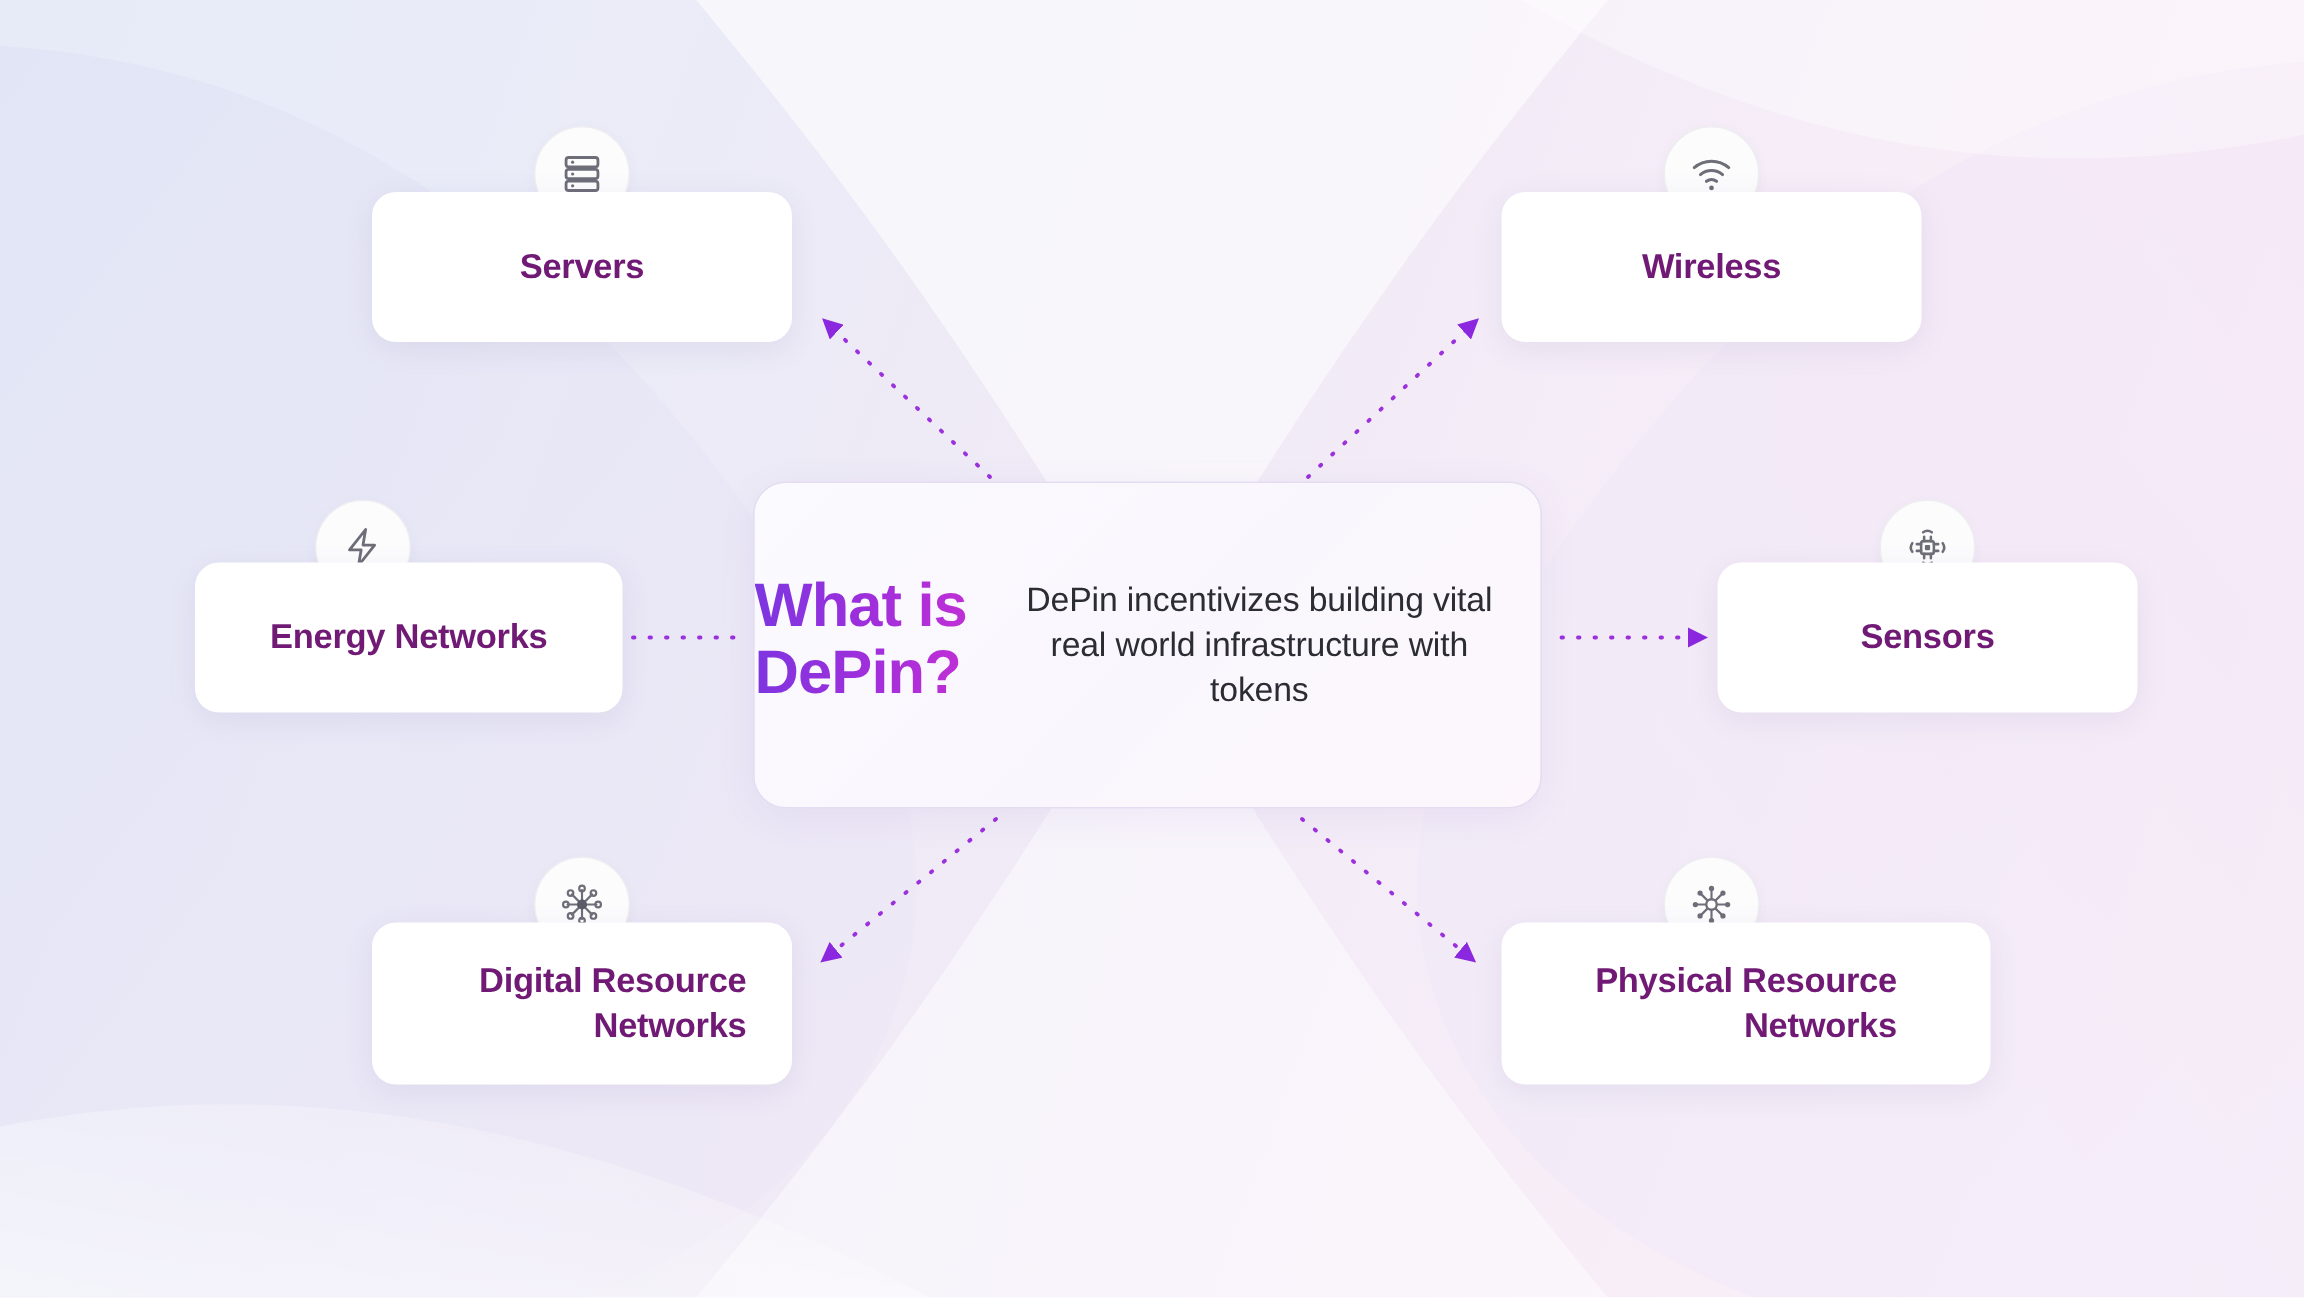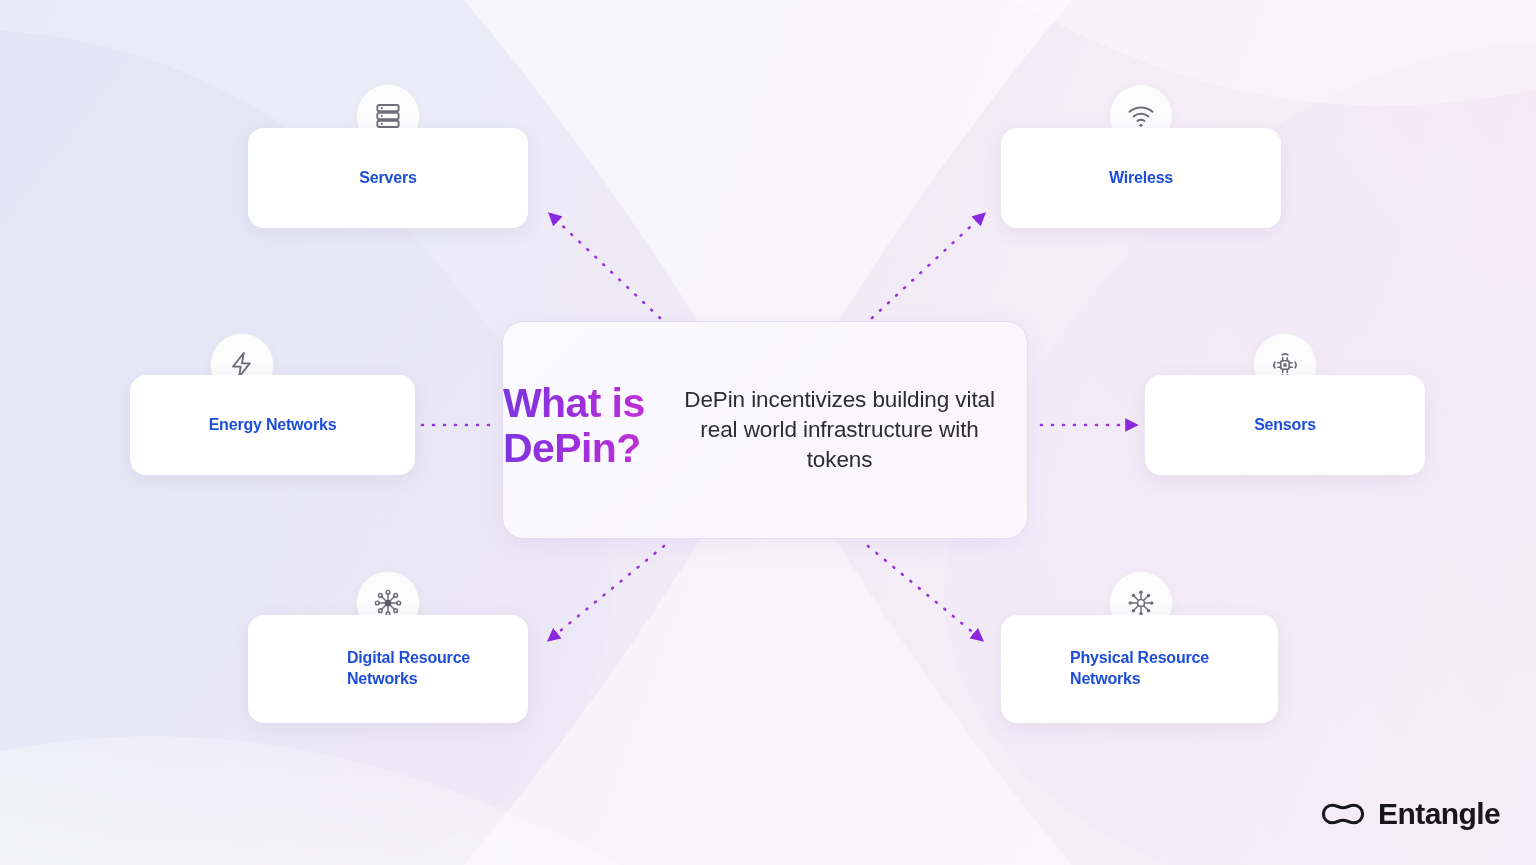--- a/index.html
+++ b/index.html
@@ -77,24 +77,24 @@
     position: absolute;
     background: #ffffff;
     border-radius: 16px;
     box-shadow: 0 5px 20px rgba(90, 80, 140, 0.09);
     display: flex;
     align-items: center;
     justify-content: center;
     box-sizing: border-box;
   }
   .node-label {
-    font-size: 16px;
+    font-size: 23px;
     font-weight: bold;
-    color: #1d4ed8;
-    text-align: left;
+    color: #701a75;
+    text-align: right;
     line-height: 1.3;
     letter-spacing: -0.2px;
     padding: 0 14px;
     white-space: pre-line;
   }
 
   
   .badge {
     position: absolute;
     width: 62px;
@@ -277,25 +277,19 @@
       <circle cx="12" cy="3.4" r="1.4" fill="#6e6e78" stroke="none"></circle>
       <circle cx="12" cy="20.6" r="1.4" fill="#6e6e78" stroke="none"></circle>
       <circle cx="3.4" cy="12" r="1.4" fill="#6e6e78" stroke="none"></circle>
       <circle cx="20.6" cy="12" r="1.4" fill="#6e6e78" stroke="none"></circle>
       <circle cx="5.9" cy="5.9" r="1.4" fill="#6e6e78" stroke="none"></circle>
       <circle cx="18.1" cy="18.1" r="1.4" fill="#6e6e78" stroke="none"></circle>
       <circle cx="18.1" cy="5.9" r="1.4" fill="#6e6e78" stroke="none"></circle>
       <circle cx="5.9" cy="18.1" r="1.4" fill="#6e6e78" stroke="none"></circle>
     </svg>
   </div>
-  <div class="node" style="left:1001px; top:615px; width:277px; height:108px;">
+  <div class="node" style="left:1001px; top:615px; width:326px; height:108px;">
     <div class="node-label">Physical Resource
 Networks</div>
   </div>
 
-  <div class="logo">
-    <svg width="48" height="30" viewBox="0 0 48 30">
-      <path d="M13.2 6.2a8.8 8.8 0 1 0 0 17.6c4.1 0 6.9-2.6 10.8-2.6s6.7 2.6 10.8 2.6a8.8 8.8 0 1 0 0-17.6c-4.1 0-6.9 2.6-10.8 2.6S17.3 6.2 13.2 6.2Z" fill="none" stroke="#16161c" stroke-width="3.1" stroke-linejoin="round"></path>
-    </svg>
-    <span class="logo-text">Entangle</span>
-  </div>
 
 </div>
 
 </body></html>

